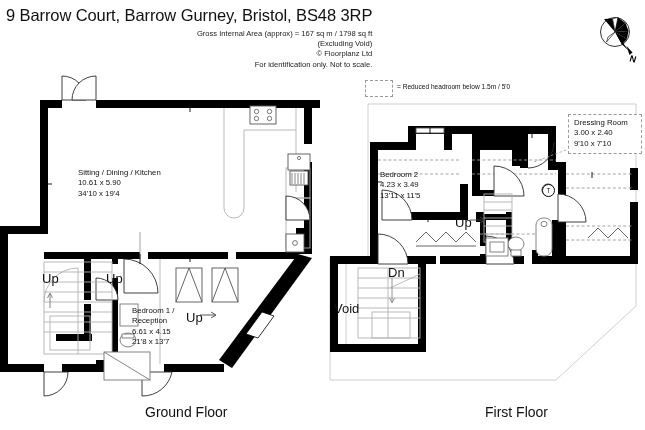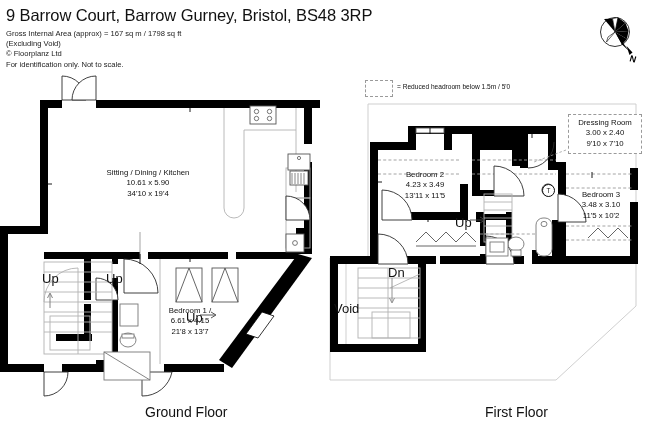--- a/index.html
+++ b/index.html
@@ -27,20 +27,21 @@
     font-weight: 400;
     letter-spacing: -0.1px;
     color: #111;
     white-space: nowrap;
   }
   .sub {
     font-size: 7.6px;
     color: #222;
     line-height: 10.2px;
     white-space: nowrap;
+    text-align: right;
   }
   #subs { margin-top: 4px; }
 
   
   #compass { position: absolute; left: 598px; top: 12px; width: 44px; height: 52px; }
 
   
   .plan { position: absolute; }
   #gf { left: 0px; top: 72px; width: 320px; height: 325px; }
   #ff { left: 320px; top: 72px; width: 325px; height: 325px; }
@@ -51,21 +52,20 @@
     font-size: 14px;
     color: #111;
     white-space: nowrap;
   }
   #cap-gf { left: 145px; top: 404px; }
   #cap-ff { left: 485px; top: 404px; }
 
   
   .room {
     position: absolute;
-    text-align: center;
     font-size: 7.8px;
     line-height: 10.4px;
     color: #111;
     white-space: nowrap;
   }
   .room .nm { }
   .room .d1 { }
   .room .d2 { }
 
   
@@ -298,20 +298,21 @@
 
     
     <div class="room" style="left:78px; top:96px; width:140px;">
       <div class="nm">Sitting / Dining / Kitchen</div>
       <div class="d1">10.61 x 5.90</div>
       <div class="d2">34'10 x 19'4</div>
     </div>
 
     <div class="room" style="left:132px; top:234px; width:116px;">
       <div class="nm">Bedroom 1 /</div>
+      <div class="nm">Reception</div>
       <div class="d1">6.61 x 4.15</div>
       <div class="d2">21'8 x 13'7</div>
     </div>
 
     <div class="tiny" style="left:42px; top:199px;">Up</div>
     <div class="tiny" style="left:106px; top:199px;">Up</div>
     <div class="tiny" style="left:186px; top:238px;">Up</div>
   </div>
 
   <div id="ff" class="plan">
@@ -481,25 +482,20 @@
       <div class="d1">4.23 x 3.49</div>
       <div class="d2">13'11 x 11'5</div>
     </div>
 
     <div class="room boxed" style="left:248px; top:42px; width:62px;">
       <div class="nm">Dressing Room</div>
       <div class="d1">3.00 x 2.40</div>
       <div class="d2">9'10 x 7'10</div>
     </div>
 
-    <div class="room" style="left:246px; top:118px; width:70px;">
-      <div class="nm">Bedroom 3</div>
-      <div class="d1">3.48 x 3.10</div>
-      <div class="d2">11'5 x 10'2</div>
-    </div>
 
     <div class="tiny" style="left:135px; top:143px;">Up</div>
     <div class="tiny" style="left:48px; top:193px;margin-left:20px;">Dn</div>
     <div class="tiny" style="left:14px; top:229px;">Void</div>
     <div class="tmark" style="left:222px; top:112px;">T</div>
   </div>
 
   <div id="cap-gf" class="floor-caption">Ground Floor</div>
   <div id="cap-ff" class="floor-caption">First Floor</div>
 

